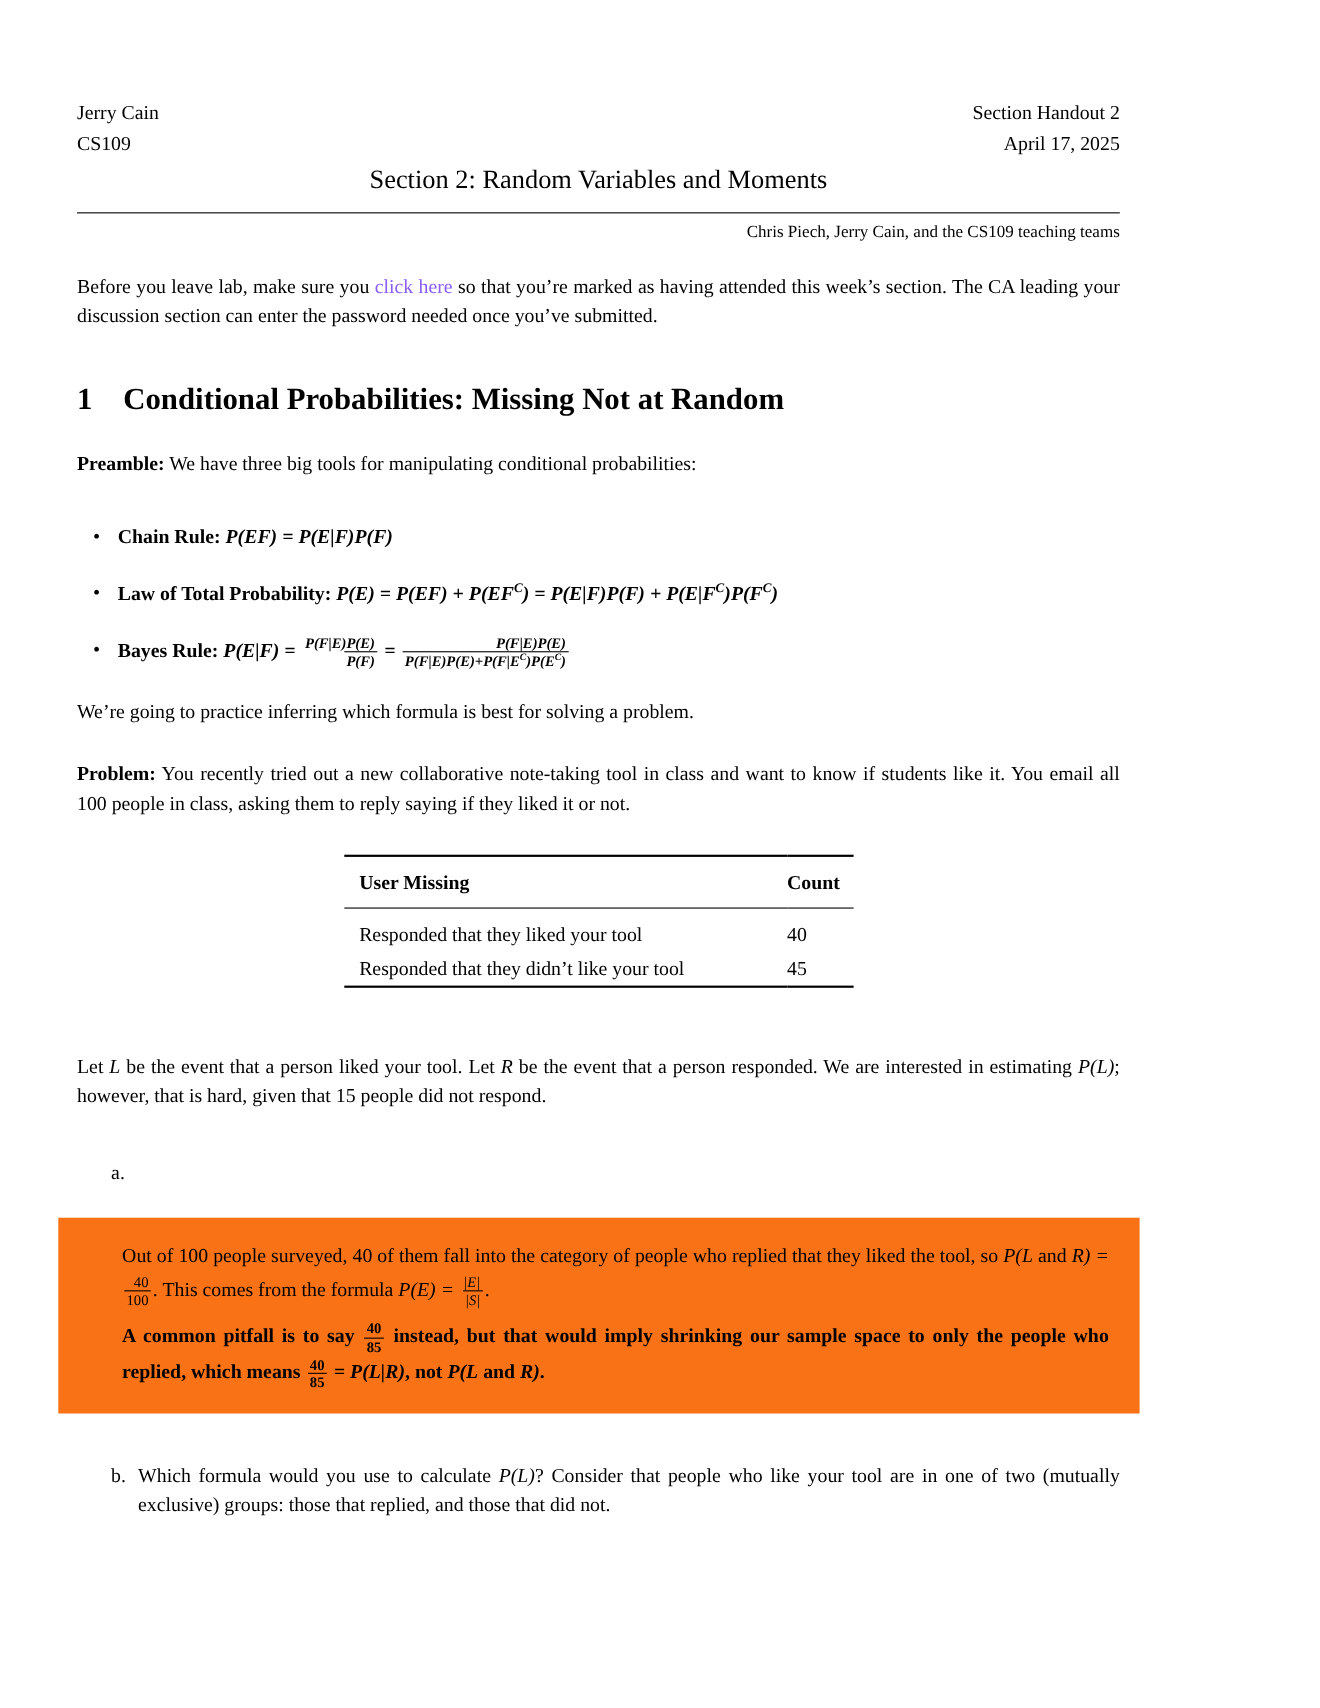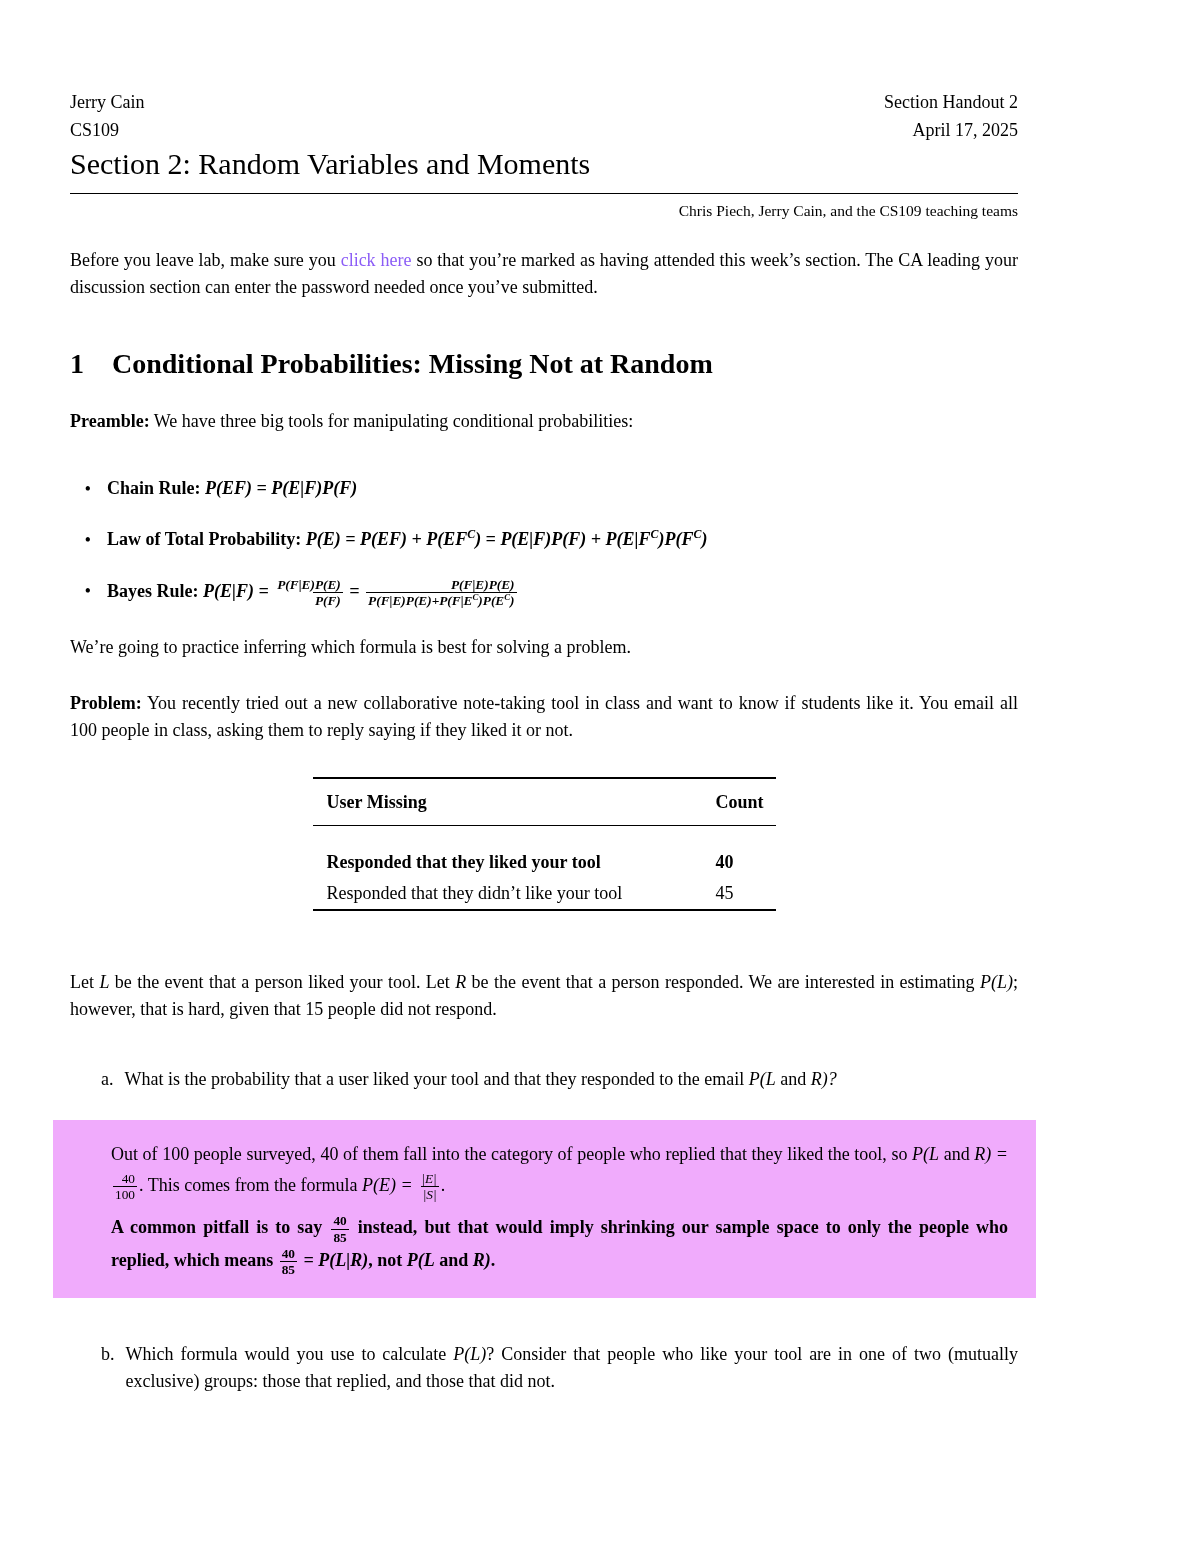--- a/index.html
+++ b/index.html
@@ -12,21 +12,21 @@
   }
   .page {
     width: 1088px; height: 1553px;
     padding: 88px 70px 0 70px;
     overflow: hidden;
   }
   
   .doc-header { display: flex; justify-content: space-between; font-size: 18px; line-height: 28px; }
   .hdr-right { text-align: right; }
   .doc-title {
-    font-weight: normal; font-size: 30px;
+    text-align: center; font-weight: normal; font-size: 24px;
     margin-top: 4px; line-height: 32px;
   }
   .title-rule { border: none; border-top: 1.6px solid #000; margin-top: 13px; }
   .byline { text-align: right; font-size: 15.5px; margin-top: 6px; line-height: 22px; }
 
   
   .para { font-size: 18px; line-height: 27px; text-align: justify; }
   .intro { margin-top: 25px; }
   .run-b { font-weight: bold; }
   .run-i { font-style: italic; }
@@ -57,34 +57,34 @@
   
   .resp-table {
     border-collapse: collapse; margin: 33px auto 0 auto;
     border-top: 2.4px solid #000; border-bottom: 2.4px solid #000;
     font-size: 18px;
   }
   .resp-table th { text-align: left; font-weight: bold; padding: 13px 0 12px 0; border-bottom: 1.4px solid #000; }
   .resp-table td { padding: 5px 0; }
   .resp-table .col-resp { width: 403px; padding-left: 14px; }
   .resp-table .col-count { width: 60px; }
-  .resp-table tr.first-row td { padding-top: 26px; font-weight: bold; }
+  .resp-table tr.first-row td { padding-top: 13px; }
   .resp-table tr.last-row td { padding-bottom: 13px; }
 
   .events { margin-top: 58px; }
 
   
   .part { margin-top: 43px; padding-left: 31px; display: flex; font-size: 18px; line-height: 27px; }
   .part-label { flex: 0 0 auto; margin-right: 11px; }
   .part-text { text-align: justify; }
 
   
   .answer-box {
     margin: 27px -18px 0 -17px;
-    background: #f0abfc;
+    background: #f97316;
     padding: 19px 28px 20px 58px;
   }
   .answer-box .para { line-height: 31px; }
   .answer-box .para + .para { margin-top: 10px; font-weight: bold; }
 </style>
 </head>
 <body>
 
 <div class="page">
 
@@ -141,21 +141,20 @@
         <td class="col-resp">Responded that they didn’t like your tool</td>
         <td class="col-count">45</td>
       </tr>
     </tbody>
   </table>
 
   <p class="para events"><span>Let </span><span class="run-i">L</span><span> be the event that a person liked your tool. Let </span><span class="run-i">R</span><span> be the event that a person responded. We are interested in estimating </span><span class="run-i">P(L)</span><span>; however, that is hard, given that 15 people did not respond.</span></p>
 
   <div class="part">
     <span class="part-label">a.</span>
-    <span class="part-text"><span>What is the probability that a user liked your tool and that they responded to the email </span><span class="run-i">P(L</span><span> and </span><span class="run-i">R)?</span></span>
   </div>
 
   <div class="answer-box">
     <p class="para"><span>Out of 100 people surveyed, 40 of them fall into the category of people who replied that they liked the tool, so </span><span class="run-i">P(L</span><span> and </span><span class="run-i">R) = </span><span class="frac">
           <span class="num"><span>40</span></span>
           <span class="den"><span>100</span></span>
         </span><span>. This comes from the formula </span><span class="run-i">P(E) = </span><span class="frac">
           <span class="num"><span class="run-i">|E|</span></span>
           <span class="den"><span class="run-i">|S|</span></span>
         </span><span>.</span></p>

